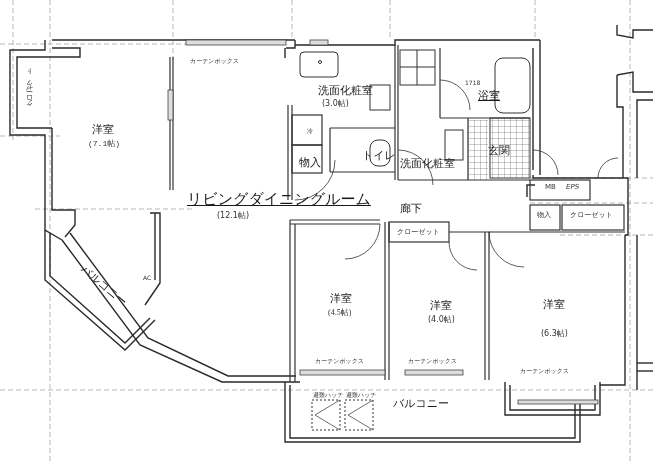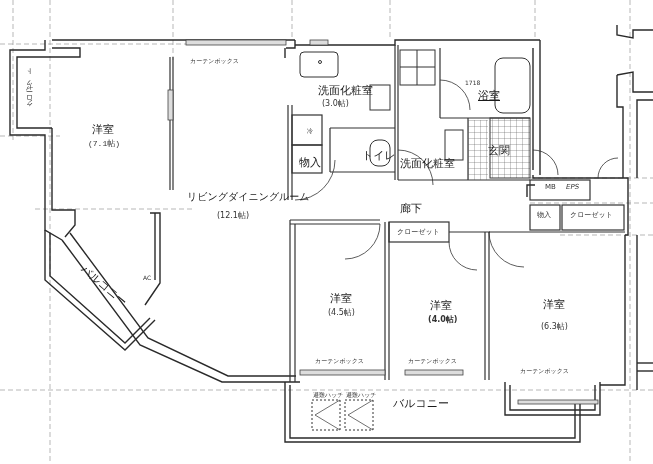--- a/index.html
+++ b/index.html
@@ -173,32 +173,32 @@
 <div class="lbl room" style="left:478px;top:90px;text-decoration:underline;">浴室</div>
 <div class="lbl tiny" style="left:465px;top:80px;">1718</div>
 <div class="lbl room" style="left:400px;top:124px;margin-top:34px;">洗面化粧室</div>
 <div class="lbl room" style="left:488px;top:145px;">玄関</div>
 
 <div class="lbl small" style="left:545px;top:184px;">MB</div>
 <div class="lbl small" style="left:566px;top:184px;font-style:italic;">EPS</div>
 <div class="lbl small" style="left:537px;top:212px;">物入</div>
 <div class="lbl small" style="left:570px;top:212px;">クローゼット</div>
 
-<div class="lbl room" style="left:187px;top:192px;font-size:10px;">リビングダイニングルーム</div>
+<div class="lbl room" style="left:187px;top:192px;font-size:15px;text-decoration:underline;">リビングダイニングルーム</div>
 <div class="lbl area" style="left:217px;top:212px;">(12.1帖)</div>
 <div class="lbl room" style="left:400px;top:203px;">廊下</div>
 
 <div class="lbl small" style="left:397px;top:229px;">クローゼット</div>
 
 <div class="lbl room" style="left:330px;top:293px;">洋室</div>
-<div class="lbl area" style="left:328px;top:309px;">(4.5帖)</div>
+<div class="lbl area" style="left:328px;top:309px;font-family:Liberation Serif, serif;">(4.5帖)</div>
 <div class="lbl room" style="left:430px;top:300px;">洋室</div>
-<div class="lbl area" style="left:428px;top:316px;font-weight:bold;">(4.0帖)</div>
+<div class="lbl area" style="left:428px;top:316px;">(4.0帖)</div>
 <div class="lbl room" style="left:543px;top:299px;">洋室</div>
-<div class="lbl area" style="left:541px;top:323px;">(6.3帖)</div>
+<div class="lbl area" style="left:541px;top:330px;">(6.3帖)</div>
 
 <div class="lbl room" style="left:76px;top:280px;transform:rotate(40deg);">バルコニー</div>
 <div class="lbl room" style="left:393px;top:398px;">バルコニー</div>
 
 <div class="lbl tiny" style="left:315px;top:358px;">カーテンボックス</div>
 <div class="lbl tiny" style="left:408px;top:358px;">カーテンボックス</div>
 <div class="lbl tiny" style="left:520px;top:368px;">カーテンボックス</div>
 
 <div class="lbl tiny" style="left:313px;top:392px;">避難ハッチ</div>
 <div class="lbl tiny" style="left:346px;top:392px;">避難ハッチ</div>

